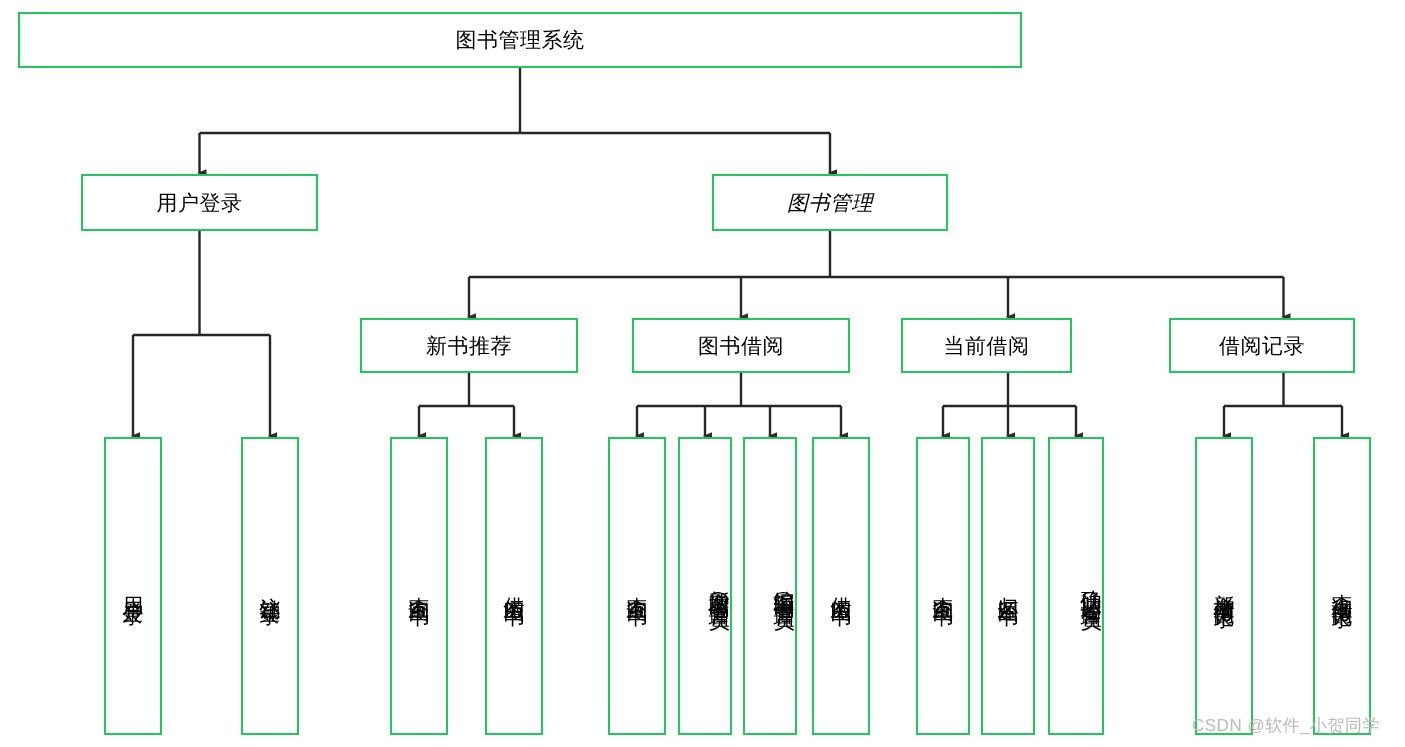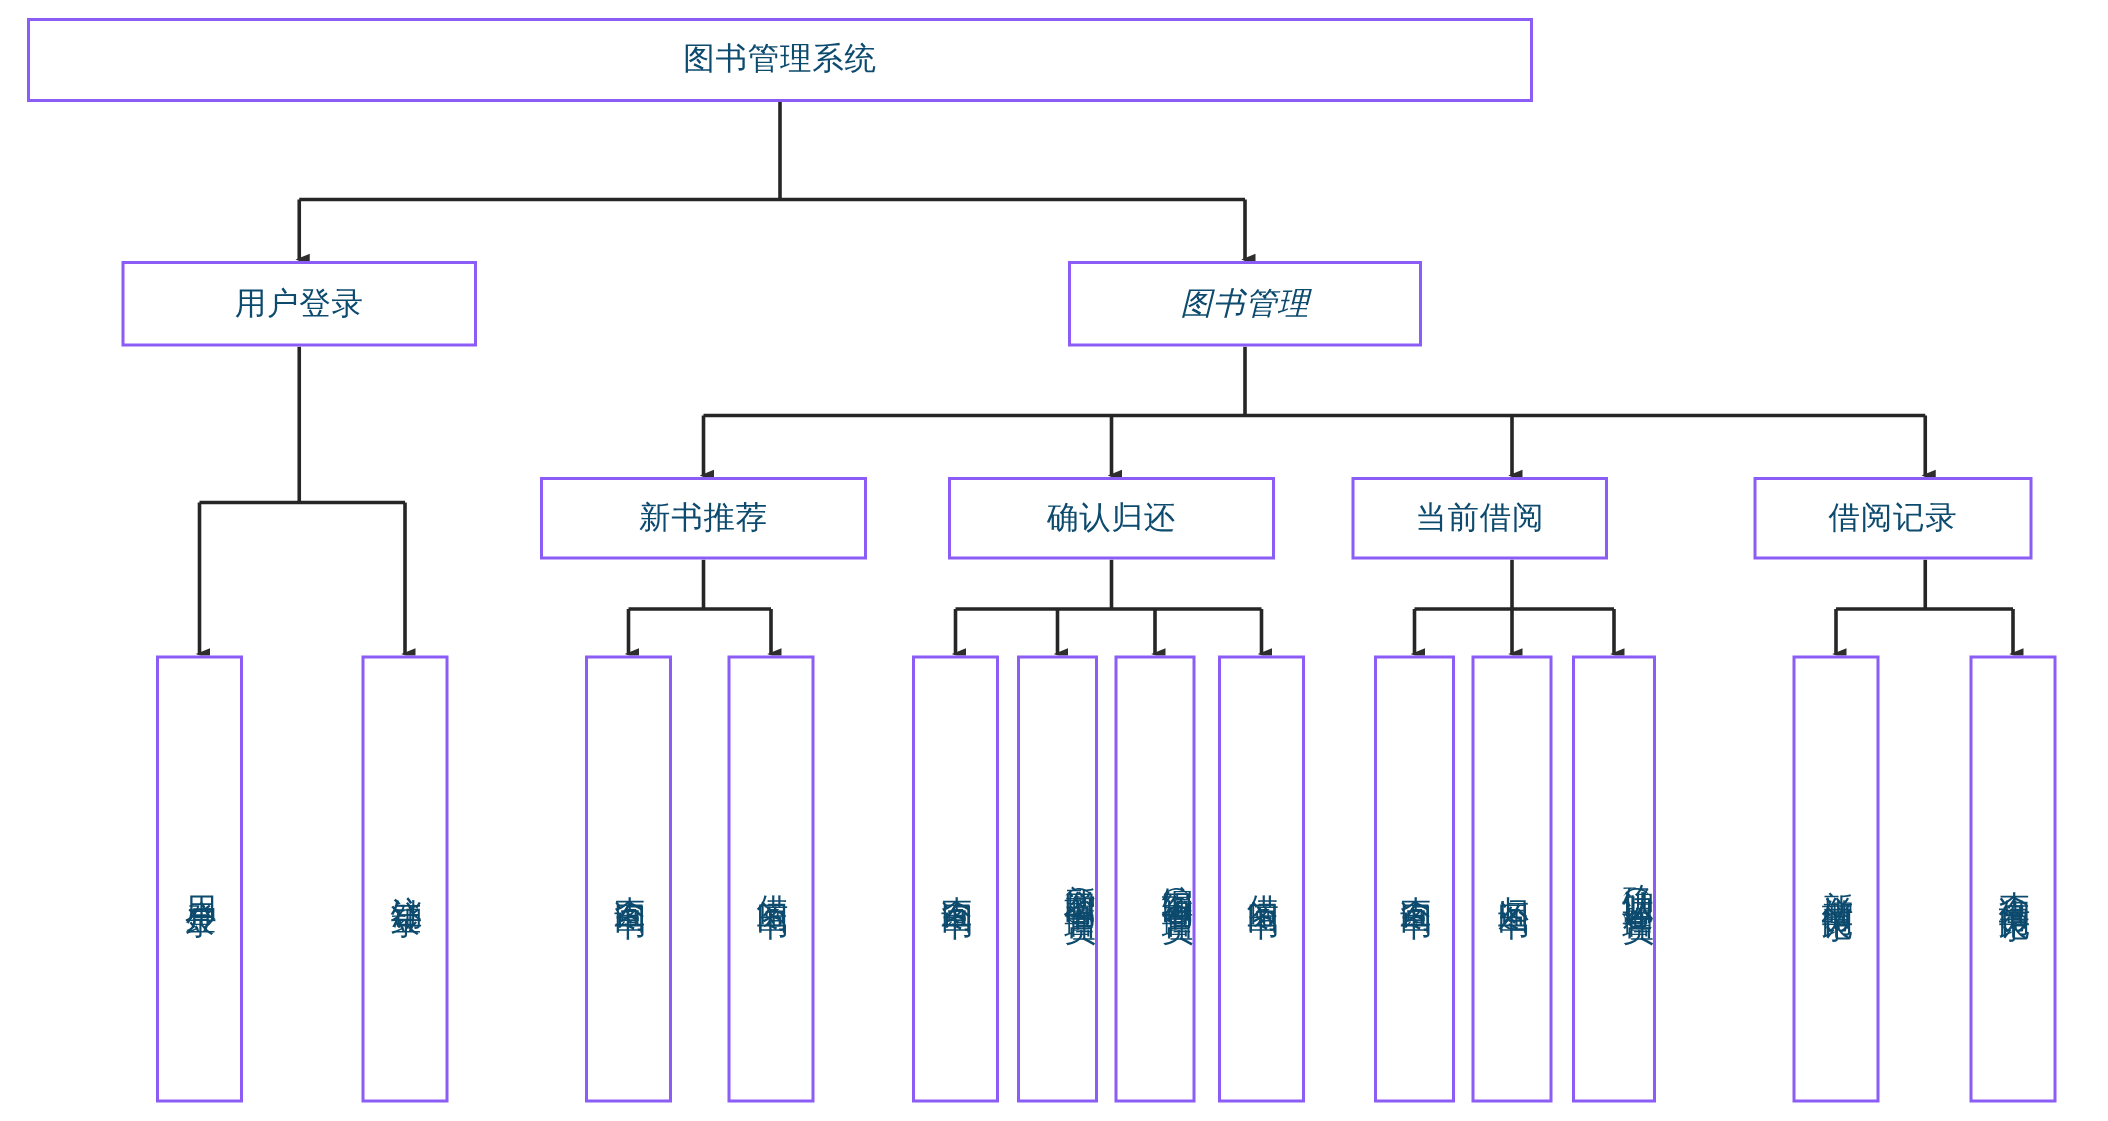--- a/index.html
+++ b/index.html
@@ -22,26 +22,26 @@
     position: absolute;
     left: 0;
     top: 0;
     width: 1405px;
     height: 747px;
     pointer-events: none;
   }
   .node {
     position: absolute;
     box-sizing: border-box;
-    border: 2px solid #8b5cf6;
+    border: 2px solid #22c55e;
     background: #ffffff;
     display: flex;
     align-items: center;
     justify-content: center;
-    color: #0c4a6e;
+    color: #000000;
     text-align: left;
   }
   .node.horizontal {
     font-size: 21px;
     line-height: 1.1;
     letter-spacing: 0.5px;
   }
   .node.vertical {
     writing-mode: vertical-rl;
     text-orientation: upright;
@@ -121,21 +121,21 @@
       <div class="node horizontal" style="left: 81px; top: 174px; width: 237px; height: 57px;">
         <span class="node-label">用户登录</span>
       </div>
       <div class="node horizontal" style="left: 712px; top: 174px; width: 236px; height: 57px; font-style: italic;">
         <span class="node-label">图书管理</span>
       </div>
       <div class="node horizontal" style="left: 360px; top: 318px; width: 218px; height: 55px;">
         <span class="node-label">新书推荐</span>
       </div>
       <div class="node horizontal" style="left: 632px; top: 318px; width: 218px; height: 55px;">
-        <span class="node-label">确认归还</span>
+        <span class="node-label">图书借阅</span>
       </div>
       <div class="node horizontal" style="left: 901px; top: 318px; width: 171px; height: 55px;">
         <span class="node-label">当前借阅</span>
       </div>
       <div class="node horizontal" style="left: 1169px; top: 318px; width: 186px; height: 55px;">
         <span class="node-label">借阅记录</span>
       </div>
       <div class="node vertical" style="left: 104px; top: 437px; width: 58px; height: 298px;">
         <span class="node-label">用户登录</span>
       </div>
@@ -170,13 +170,14 @@
         <span class="node-label">确认归还（管理员）</span>
       </div>
       <div class="node vertical" style="left: 1195px; top: 437px; width: 58px; height: 298px;">
         <span class="node-label">新增借阅记录</span>
       </div>
       <div class="node vertical" style="left: 1313px; top: 437px; width: 58px; height: 298px;">
         <span class="node-label">查询借阅记录</span>
       </div>
     </div>
 
+  <div class="watermark" style="left: 1192px; top: 714px;">CSDN @软件_小贺同学</div>
 </div>
 
 </body></html>

